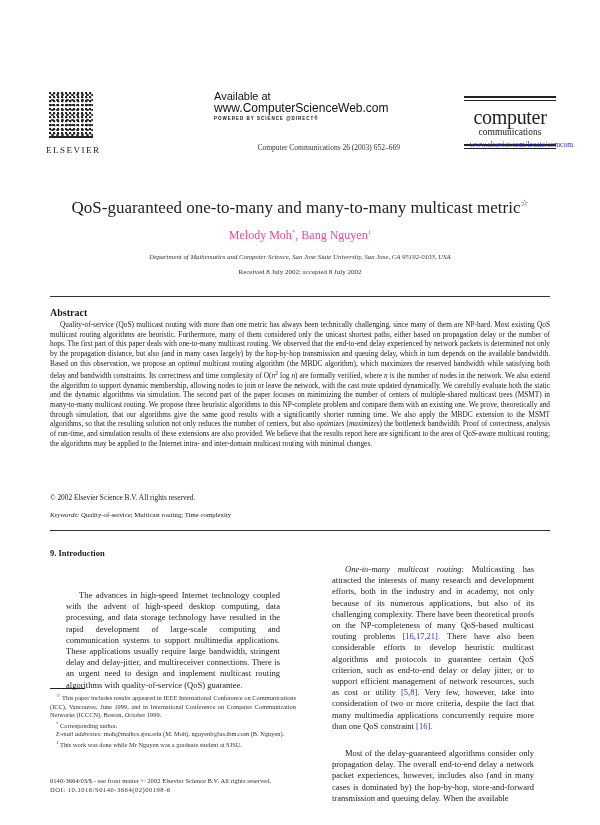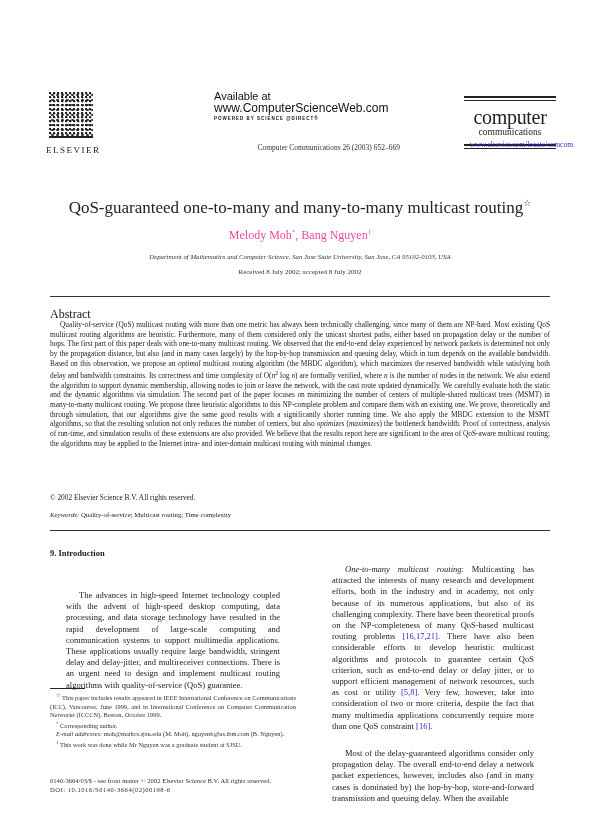--- a/index.html
+++ b/index.html
@@ -33,21 +33,21 @@
     .title { left: 0; top: 198px; width: 600px; text-align: center; font-size: 17px; color: #222; }
     .title sup { font-size: 9px; }
     .authors { left: 0; top: 228px; width: 600px; text-align: center; font-size: 12px; color: #ec4899; }
     .authors sup { font-size: 7px; }
     .affil { left: 0; top: 253px; width: 600px; text-align: center; font-size: 6.8px; font-style: italic; color: #333; }
     .received { left: 0; top: 268px; width: 600px; text-align: center; font-size: 7px; color: #333; }
 
     .hrule { left: 50px; width: 500px; height: 1px; background: #333; }
 
     
-    .abstract-head { left: 50px; top: 307px; font-size: 12px; font-weight: normal; }
+    .abstract-head { left: 50px; top: 307px; font-size: 10px; font-weight: bold; }
     .abstract-body { left: 50px; top: 320px; width: 500px; font-size: 7.35px; line-height: 9.7px; text-align: justify; color: #222; }
     .abstract-body p { margin: 0; text-indent: 10px; }
     .copyright { left: 50px; top: 493px; font-size: 7.35px; color: #222; }
     .keywords { left: 50px; top: 511px; font-size: 6.8px; color: #222; }
     .keywords i { font-style: italic; }
 
     
     .col { font-size: 8.5px; line-height: 11.2px; text-align: justify; color: #222; }
     .col p { margin: 16px; text-indent: 13px; }
     .intro-head { left: 50px; top: 548px; font-size: 8.5px; font-weight: bold; }
@@ -81,21 +81,21 @@
 <div class="abs cc-logo">
   <div class="rule"></div>
   <div class="rule thin"></div>
   <div class="w1">computer</div>
   <div class="w2">communications</div>
   <div class="rule"></div>
   <div class="rule thin"></div>
 </div>
 <div class="abs cc-url">www.elsevier.com/locate/comcom</div>
 
-<div class="abs title"><span>QoS-guaranteed one-to-many and many-to-many multicast routing</span><sup>☆</sup></div>
+<div class="abs title"><span>QoS-guaranteed one-to-many and many-to-many multicast metric</span><sup>☆</sup></div>
 <div class="abs authors"><span>Melody Moh</span><sup>*</sup><span>, </span><span>Bang Nguyen</span><sup>1</sup></div>
 <div class="abs affil">Department of Mathematics and Computer Science, San Jose State University, San Jose, CA 95192-0103, USA</div>
 <div class="abs received">Received 8 July 2002; accepted 8 July 2002</div>
 
 <div class="abs hrule" style="top:296px;"></div>
 
 <div class="abs abstract-head">Abstract</div>
 <div class="abs abstract-body">
   <p><span>Quality-of-service (QoS) multicast routing with more than one metric has always been technically challenging, since many of them are NP-hard. Most existing QoS multicast routing algorithms are heuristic. Furthermore, many of them considered only the unicast shortest paths, either based on propagation delay or the number of hops. The first part of this paper deals with one-to-many multicast routing. We observed that the end-to-end delay experienced by network packets is determined not only by the propagation distance, but also (and in many cases largely) by the hop-by-hop transmission and queuing delay, which in turn depends on the available bandwidth. Based on this observation, we propose an </span><i>optimal</i><span> multicast routing algorithm (the MBDC algorithm), which maximizes the reserved bandwidth while satisfying both delay and bandwidth constraints. Its correctness and time complexity of O(</span><i>n</i><sup>2</sup><span> log </span><i>n</i><span>) are formally verified, where </span><i>n</i><span> is the number of nodes in the network. We also extend the algorithm to support dynamic membership, allowing nodes to join or leave the network, with the cast route updated dynamically. We carefully evaluate both the static and the dynamic algorithms via simulation. The second part of the paper focuses on minimizing the number of centers of multiple-shared multicast trees (MSMT) in many-to-many multicast routing. We propose three heuristic algorithms to this NP-complete problem and compare them with an existing one. We prove, theoretically and through simulation, that our algorithms give the same good results with a significantly shorter running time. We also apply the MBDC extension to the MSMT algorithms, so that the resulting solution not only reduces the number of centers, but also </span><i>optimizes</i><span> (</span><i>maximizes</i><span>) the bottleneck bandwidth. Proof of correctness, analysis of run-time, and simulation results of these extensions are also provided. We believe that the results report here are significant to the area of QoS-aware multicast routing; the algorithms may be applied to the Internet intra- and inter-domain multicast routing with minimal changes.</span></p>
 </div>

